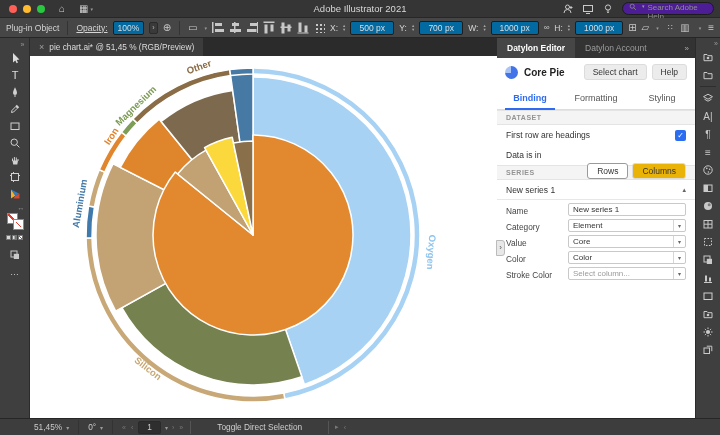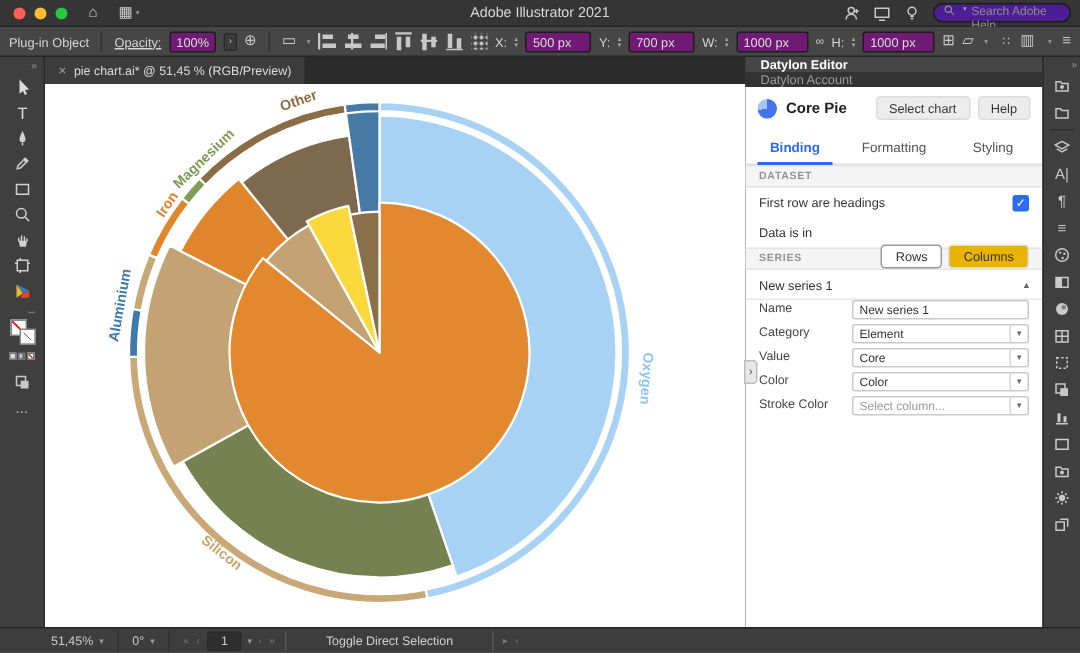--- a/index.html
+++ b/index.html
@@ -13,21 +13,21 @@
   .tb-ico{color:#cfcfcf;font-size:10px;margin-left:14px;line-height:1;}
   .chev{color:#9a9a9a;font-size:5px;margin-left:2px;}
   .title{position:absolute;left:0;right:0;text-align:center;color:#d8d8d8;font-size:9.5px;pointer-events:none;}
   .tb-right{position:absolute;right:6px;display:flex;align-items:center;gap:8px;}
   .searchbox{display:flex;gap:3px;background:#4c1d95;border:1px solid #1c1c1c;border-radius:8px;height:13px;padding:0 6px;width:92px;color:#8e8e8e;font-size:8px;}
   
   .controlbar{position:absolute;left:0;top:18px;width:720px;height:20px;background:#464646;border-bottom:1px solid #262626;display:flex;align-items:center;padding:0 6px;gap:5px;}
   .cb-label{color:#d6d6d6;font-size:8.5px;white-space:nowrap;}
   .cb-ul{text-decoration:underline;}
   .sep{width:1px;height:14px;background:#333;margin:0 3px;flex:none;}
-  .valbox{background:#701a75;border:1px solid #1d1d1d;border-radius:2px;color:#ddd;font-size:8.5px;padding:1px 4px;white-space:nowrap;}
+  .valbox{background:#0369a1;border:1px solid #1d1d1d;border-radius:2px;color:#ddd;font-size:8.5px;padding:1px 4px;white-space:nowrap;text-align:center;}
   .chevbtn{background:#3a3a3a;border:1px solid #2a2a2a;border-radius:2px;color:#bbb;font-size:7px;padding:0 2px;line-height:10px;}
   .stepper{display:flex;flex-direction:column;color:#a8a8a8;font-size:4.5px;line-height:4px;}
   .ic{color:#c9c9c9;font-size:10px;line-height:1;}
   .ic-al{width:12px;height:11px;background-repeat:no-repeat;flex:none;
     background-image:linear-gradient(#c8c8c8,#c8c8c8),linear-gradient(#c8c8c8,#c8c8c8),linear-gradient(#c8c8c8,#c8c8c8);}
   .al-l{background-size:1.5px 11px,7px 3px,9.5px 3px;background-position:0 0,2.5px 1px,2.5px 6.5px;}
   .al-c{background-size:1.5px 11px,7px 3px,11px 3px;background-position:5.3px 0,2.5px 1px,0.5px 6.5px;}
   .al-r{background-size:1.5px 11px,7px 3px,9.5px 3px;background-position:10.5px 0,3.5px 1px,1px 6.5px;}
   .rot90{transform:rotate(90deg);}
   .ic-grid{width:11px;height:11px;background-image:radial-gradient(#c8c8c8 1.1px,transparent 1.3px);background-size:4px 4px;background-position:1px 1px;flex:none;}
@@ -46,21 +46,21 @@
   .sw-stroke{right:0;bottom:0;width:9px;height:9px;border:2px solid #fff;outline:1px solid #888;}
   .tiles{display:flex;gap:1px;margin:2px 0;}
   .tile{width:5px;height:5px;border:1px solid #777;}
   .t-color{background:#d9d9d9;}
   .t-grad{background:linear-gradient(90deg,#fff,#555);}
   .t-none{background:#fff linear-gradient(45deg,transparent 40%,#e23b2e 40%,#e23b2e 60%,transparent 60%);}
   
   .canvas{position:absolute;left:30px;top:56px;width:467px;height:362px;background:#ffffff;}
   
   .panel{position:absolute;left:497px;top:38px;width:198px;height:380px;background:#333;}
-  .p-tabbar{height:20px;display:flex;align-items:stretch;background:#333;font-size:8.5px;flex-direction:column;}
+  .p-tabbar{height:20px;display:flex;align-items:stretch;background:#333;font-size:8.5px;}
   .p-tab{display:flex;align-items:center;padding:0 10px;color:#9d9d9d;}
   .p-tab.active{background:#464646;color:#fff;font-weight:bold;}
   .p-collapse{margin-left:auto;color:#aaa;align-self:center;padding-right:6px;font-size:8px;}
   .p-body{position:absolute;left:0;top:20px;right:0;bottom:0;background:#fff;color:#333;overflow:hidden;}
   .p-header{height:28px;display:flex;align-items:center;padding:0 8px;gap:6px;}
   .pie-ico{width:13px;height:13px;border-radius:50%;background:conic-gradient(#4273e8 0 262deg,#a9c4f7 262deg 360deg);flex:none;}
   .p-title{font-size:10px;font-weight:bold;color:#222;}
   .p-btns{margin-left:auto;display:flex;gap:5px;}
   .p-btn{background:#ececec;border:1px solid #dcdcdc;border-radius:3px;font-size:8.5px;color:#333;padding:2px 8px;}
   .p-tabs{height:24px;display:flex;border-bottom:1px solid #ddd;font-size:9px;}
@@ -69,21 +69,21 @@
   .p-navtab.active::after{content:"";position:absolute;left:8px;right:8px;bottom:-1px;height:2px;background:#2e6bf0;}
   .p-section{background:#f4f4f4;border-top:1px solid #e4e4e4;border-bottom:1px solid #e4e4e4;color:#939393;font-size:7px;font-weight:bold;letter-spacing:.5px;padding:3px 9px;}
   .p-row{display:flex;align-items:center;padding:0 9px;height:20px;font-size:8.5px;color:#333;}
   .p-row .right{margin-left:auto;display:flex;align-items:center;gap:4px;}
   .cbx{width:11px;height:11px;border-radius:2px;background:#2b6cf0;color:#fff;font-size:8px;display:flex;align-items:center;justify-content:center;}
   .seg-btn{border-radius:3px;font-size:8.5px;padding:2px 9px;margin-top:32px;}
   .seg-on{background:#fff;border:1px solid #9a9a9a;color:#333;}
   .seg-off{background:#eab308;border:1px solid #dcdcdc;color:#333;}
   .series-hdr{display:flex;align-items:center;height:20px;padding:0 9px;border-bottom:1px solid #e7e7e7;font-size:8.5px;color:#333;}
   .series-hdr .tri{margin-left:auto;color:#666;font-size:7px;}
-  .f-row{display:flex;align-items:flex-start;padding:0 9px;height:16px;}
+  .f-row{display:flex;align-items:flex-end;padding:0 9px;height:16px;}
   .f-label{width:62px;font-size:8.3px;color:#444;flex:none;}
   .f-ctl{flex:1;height:13px;border:1px solid #c9c9c9;background:#fff;border-radius:2px;display:flex;align-items:center;overflow:hidden;}
   .f-val{flex:1;font-size:8px;color:#333;padding:0 4px;white-space:nowrap;overflow:hidden;}
   .f-ctl.ph .f-val{color:#9b9b9b;}
   .dd-btn{width:12px;align-self:stretch;border-left:1px solid #d6d6d6;display:flex;align-items:center;justify-content:center;color:#666;font-size:6px;flex:none;}
   .edge-handle{position:absolute;left:-1px;top:202px;width:9px;height:16px;background:#e8e8e8;border:1px solid #bbb;color:#555;font-size:8px;line-height:14px;text-align:center;border-radius:0 3px 3px 0;}
   
   .dock{position:absolute;left:695px;top:38px;width:25px;height:380px;background:#3f3f3f;border-left:1px solid #2b2b2b;display:flex;flex-direction:column;align-items:center;padding-top:1px;}
   .dock-item{height:18px;display:flex;align-items:center;justify-content:center;color:#c9c9c9;font-size:10px;width:20px;}
   .dock-item.small{height:9px;font-size:7px;color:#999;justify-content:flex-end;}

